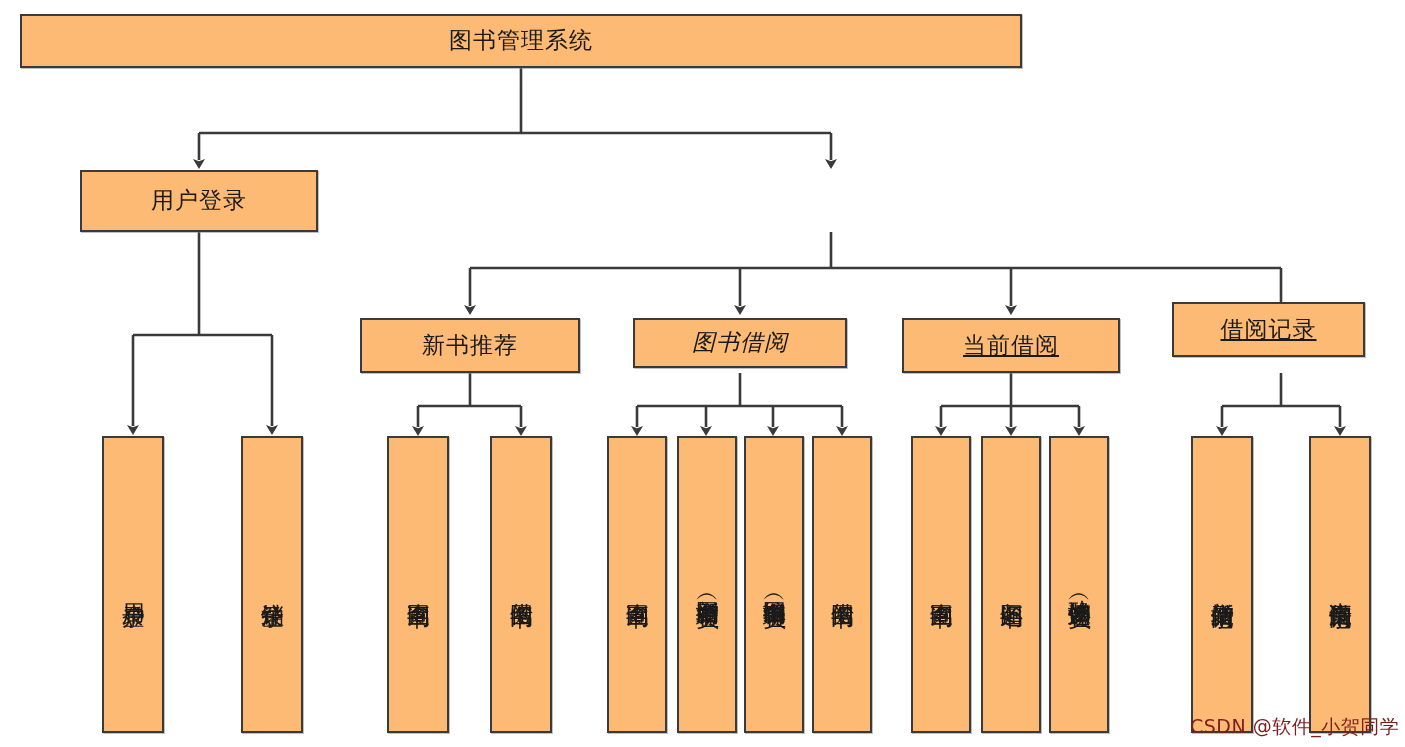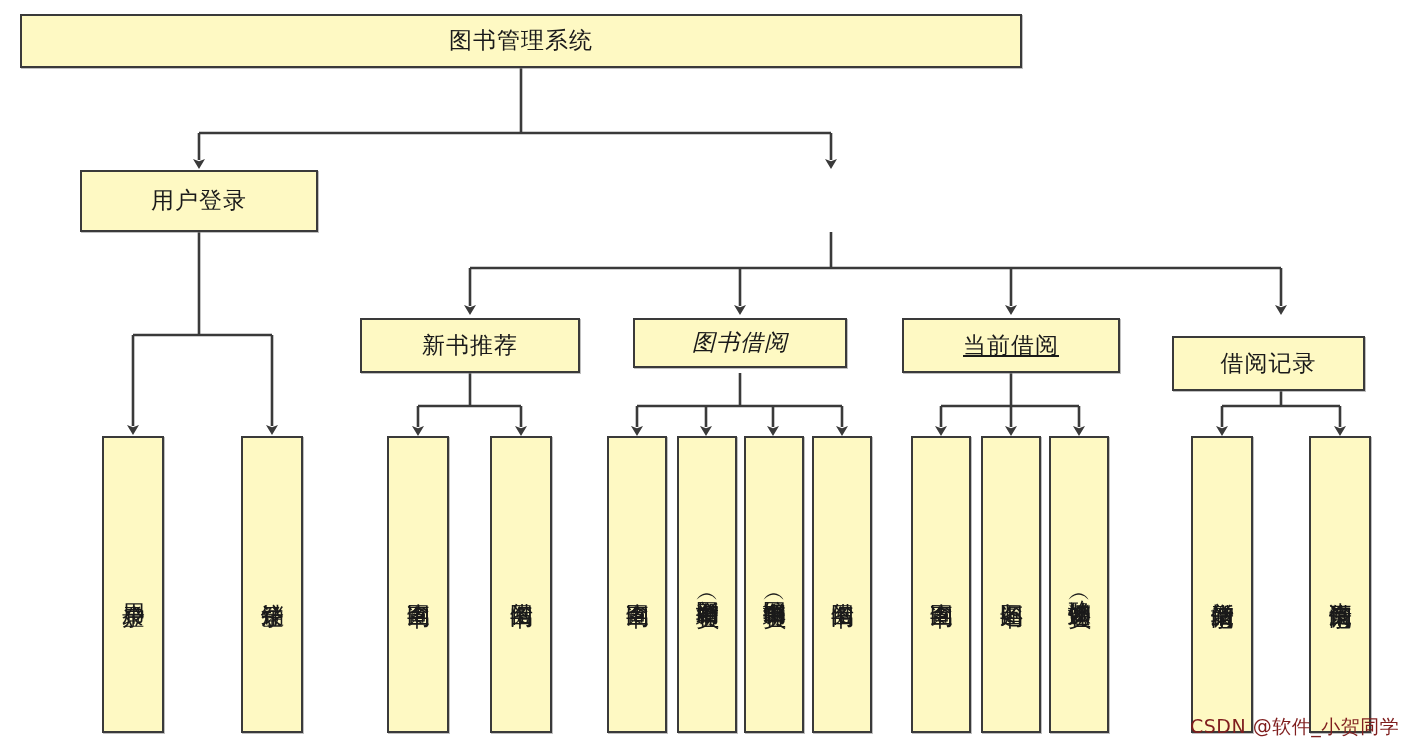--- a/index.html
+++ b/index.html
@@ -22,21 +22,21 @@
     position: absolute;
     left: 0;
     top: 0;
     width: 1405px;
     height: 747px;
     pointer-events: none;
   }
   .node {
     position: absolute;
     box-sizing: border-box;
-    background: #fef9c3;
+    background: #fdba74;
     border: 2px solid #3a3a3a;
     display: flex;
     align-items: center;
     justify-content: center;
     color: #1a1a1a;
     box-shadow: 1px 1px 0 rgba(140,140,140,0.55);
   }
   .node-h {
     font-size: 23px;
     letter-spacing: 1px;
@@ -133,21 +133,21 @@
   </div>
 
   <div class="node node-h" style="left:633px; top:318px; width:214px; height:50px;font-style:italic;">
     <span>图书借阅</span>
   </div>
 
   <div class="node node-h" style="left:902px; top:318px; width:218px; height:55px;text-decoration:underline;">
     <span>当前借阅</span>
   </div>
 
-  <div class="node node-h" style="left:1172px; top:336px; width:193px; height:55px;">
+  <div class="node node-h" style="left:1172px; top:302px; width:193px; height:55px;text-decoration:underline;">
     <span>借阅记录</span>
   </div>
 
   <div class="node node-v" style="left:102px; top:436px; width:62px; height:297px;">
     <span class="vtext">用户登录</span>
   </div>
 
   <div class="node node-v" style="left:241px; top:436px; width:62px; height:297px;">
     <span class="vtext">注销登录</span>
   </div>

